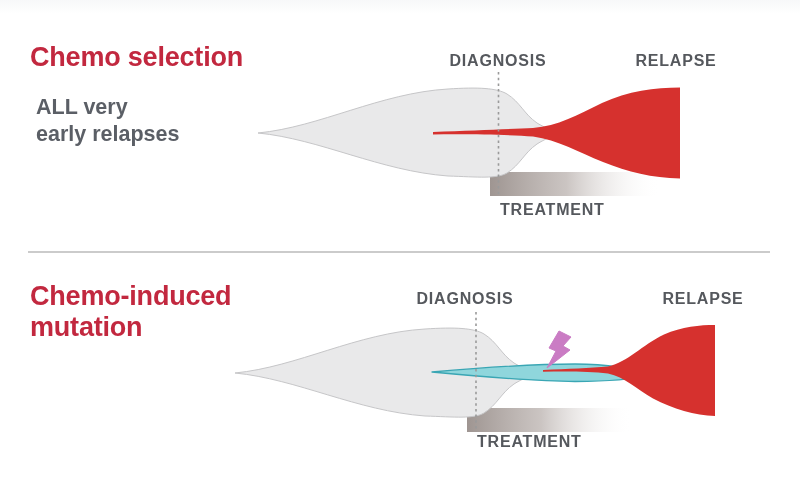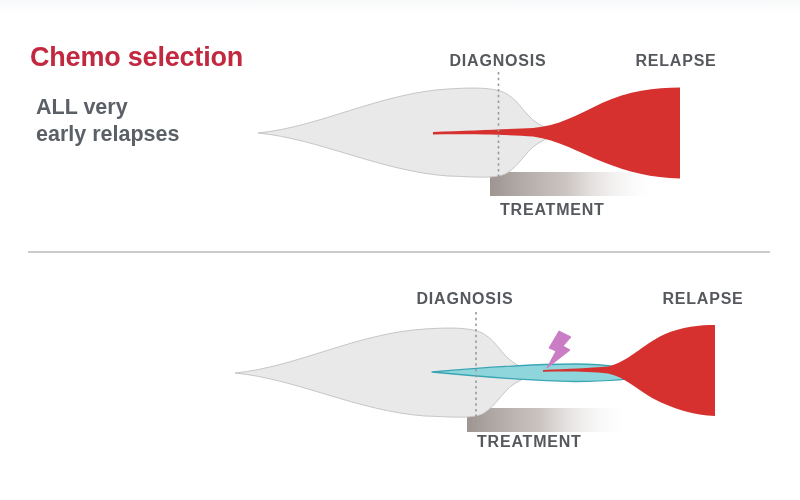--- a/index.html
+++ b/index.html
@@ -72,20 +72,22 @@
 
     <line x1="498.5" y1="72" x2="498.5" y2="196" stroke="#9a9a9a" stroke-width="1.6" stroke-dasharray="2.5 3.2"></line>
   </svg>
 
   <div class="diag-label centered" style="left:498px;top:52px;">DIAGNOSIS</div>
   <div class="diag-label centered" style="left:676px;top:52px;">RELAPSE</div>
   <div class="diag-label" style="left:500px;top:201px;">TREATMENT</div>
 
   <div class="divider"></div>
 
+  <div class="panel-title" style="left:30px;top:281px;">Chemo-induced
+mutation</div>
 
   <svg class="panel-svg" style="top:240px;" width="800" height="260" viewBox="0 0 800 260">
     <defs>
       <linearGradient id="barGrad2" x1="0" y1="0" x2="1" y2="0">
         <stop offset="0" stop-color="#968c88" stop-opacity="0.92"></stop>
         <stop offset="0.45" stop-color="#aba19d" stop-opacity="0.62"></stop>
         <stop offset="1" stop-color="#ffffff" stop-opacity="0"></stop>
       </linearGradient>
     </defs>
 

